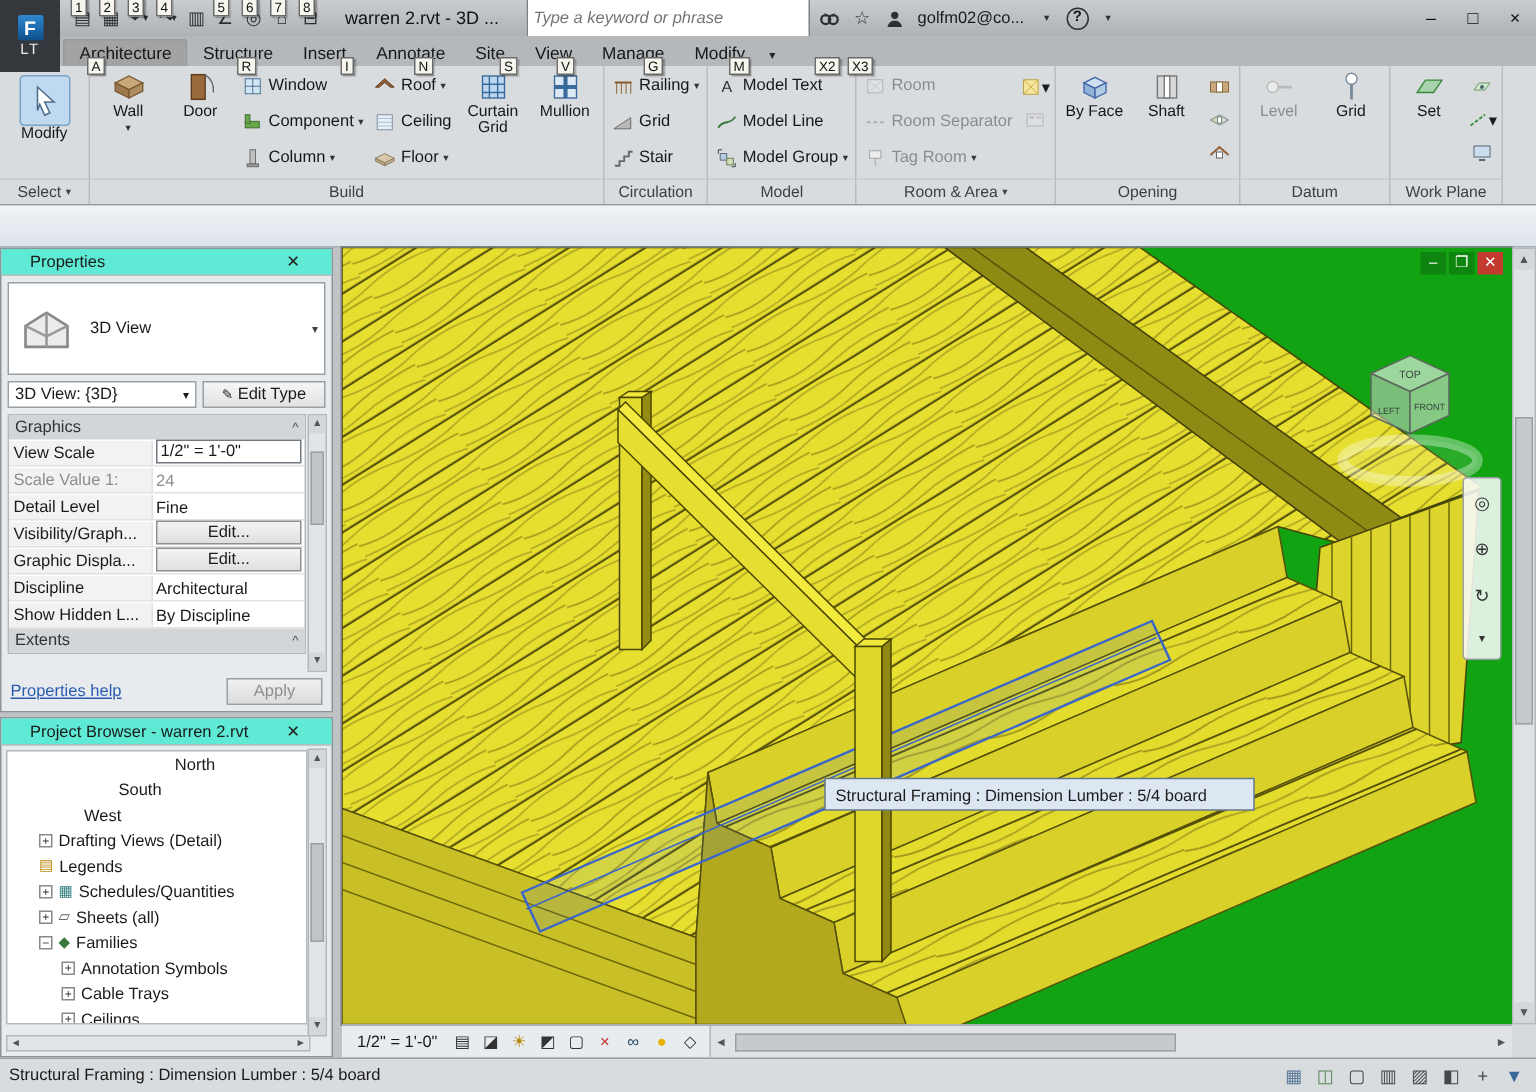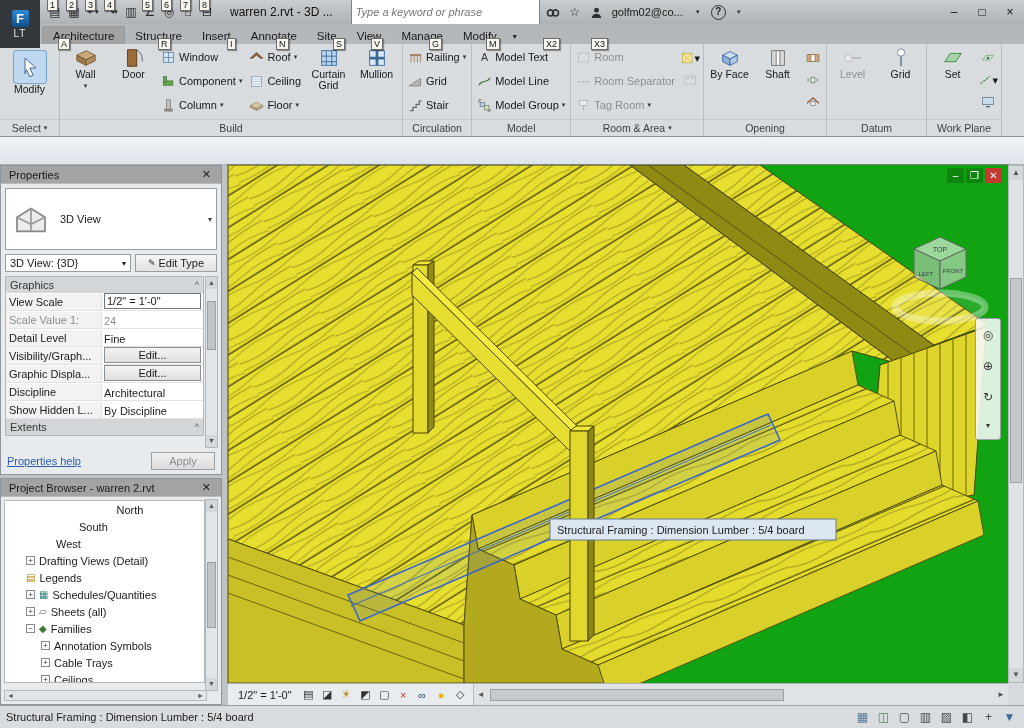--- a/index.html
+++ b/index.html
@@ -41,21 +41,21 @@
 .srow .caret{font-size:7px;color:#333}
 .tinycol{display:flex;flex-direction:column;gap:2px;padding-top:2px}
 .tinybtn{width:20px;height:20px;display:flex;align-items:center;justify-content:center}
 .disabled{opacity:.45;filter:grayscale(.8)}
 .dis-label{color:#8a8e92}
 #modify-icon-box{width:34px;height:34px;background:#bed9f0;border:1px solid #7aa3c8;border-radius:3px;display:flex;align-items:center;justify-content:center;margin-top:3px}
 
 #optionsbar{position:absolute;top:137px;left:0;width:1024px;height:28px;background:linear-gradient(#f0f4f8,#dde4ea);border-bottom:1px solid #aab0b5}
 
 .palette{position:absolute;left:0;width:222px;background:#e8ebee;border:1px solid #8e9499}
-.pal-header{height:18px;background:#a3a3a3;display:flex;align-items:center;padding:0 8px;border-bottom:1px solid #b8bcbf;font-size:11px}
+.pal-header{height:18px;background:#5eead4;display:flex;align-items:center;padding:0 19px;border-bottom:1px solid #b8bcbf;font-size:11px}
 .pal-close{margin-left:auto;font-weight:bold;font-size:11px;color:#222;padding:0 2px}
 #properties-palette{top:165px;height:310px}
 #typebox{margin:4px;height:62px;background:#fff;border:1px solid #98a0a6;display:flex;align-items:center;padding:0 4px;gap:8px}
 #typebox .caret{margin-left:auto;font-size:8px;color:#444}
 #combo-row{display:flex;margin:0 4px;gap:4px}
 #view-combo{flex:1;height:18px;background:#fff;border:1px solid #98a0a6;display:flex;align-items:center;padding:0 4px}
 #view-combo .caret{margin-left:auto;font-size:8px}
 #edit-type-btn{width:82px;height:18px;border:1px solid #98a0a6;background:linear-gradient(#f6f6f6,#e2e2e2);display:flex;align-items:center;justify-content:center;gap:3px}
 #prop-grid{margin:4px 17px 0 4px;border:1px solid #b4b8bb;background:#fff}
 .prop-sec{height:16px;background:#d2d6d9;display:flex;align-items:center;padding:0 4px;color:#333}
@@ -197,21 +197,21 @@
 <div id="keytips">
     <span class="keytip" style="left: 58px;">A</span>
     <span class="keytip" style="left: 158px;">R</span>
     <span class="keytip" style="left: 227px;">I</span>
     <span class="keytip" style="left: 276px;">N</span>
     <span class="keytip" style="left: 333px;">S</span>
     <span class="keytip" style="left: 371px;">V</span>
     <span class="keytip" style="left: 429px;">G</span>
     <span class="keytip" style="left: 486px;">M</span>
     <span class="keytip" style="left: 543px;">X2</span>
-    <span class="keytip" style="left: 591px;">X3</span>
+    <span class="keytip" style="left: 565px;">X3</span>
   </div>
 
 <div id="ribbon">
   <div class="panel" style="width:60px">
     <div class="panel-items" style="justify-content:center">
       <div class="bigbtn">
         <div id="modify-icon-box">
           <svg width="24" height="24" viewBox="0 0 24 24">
               <path d="M7 3l11 10h-6.2l3.4 7.2-3.4 1.6-3.3-7.3L7 18.6z" fill="#fff" stroke="#4a6a8a"></path>
             </svg>

